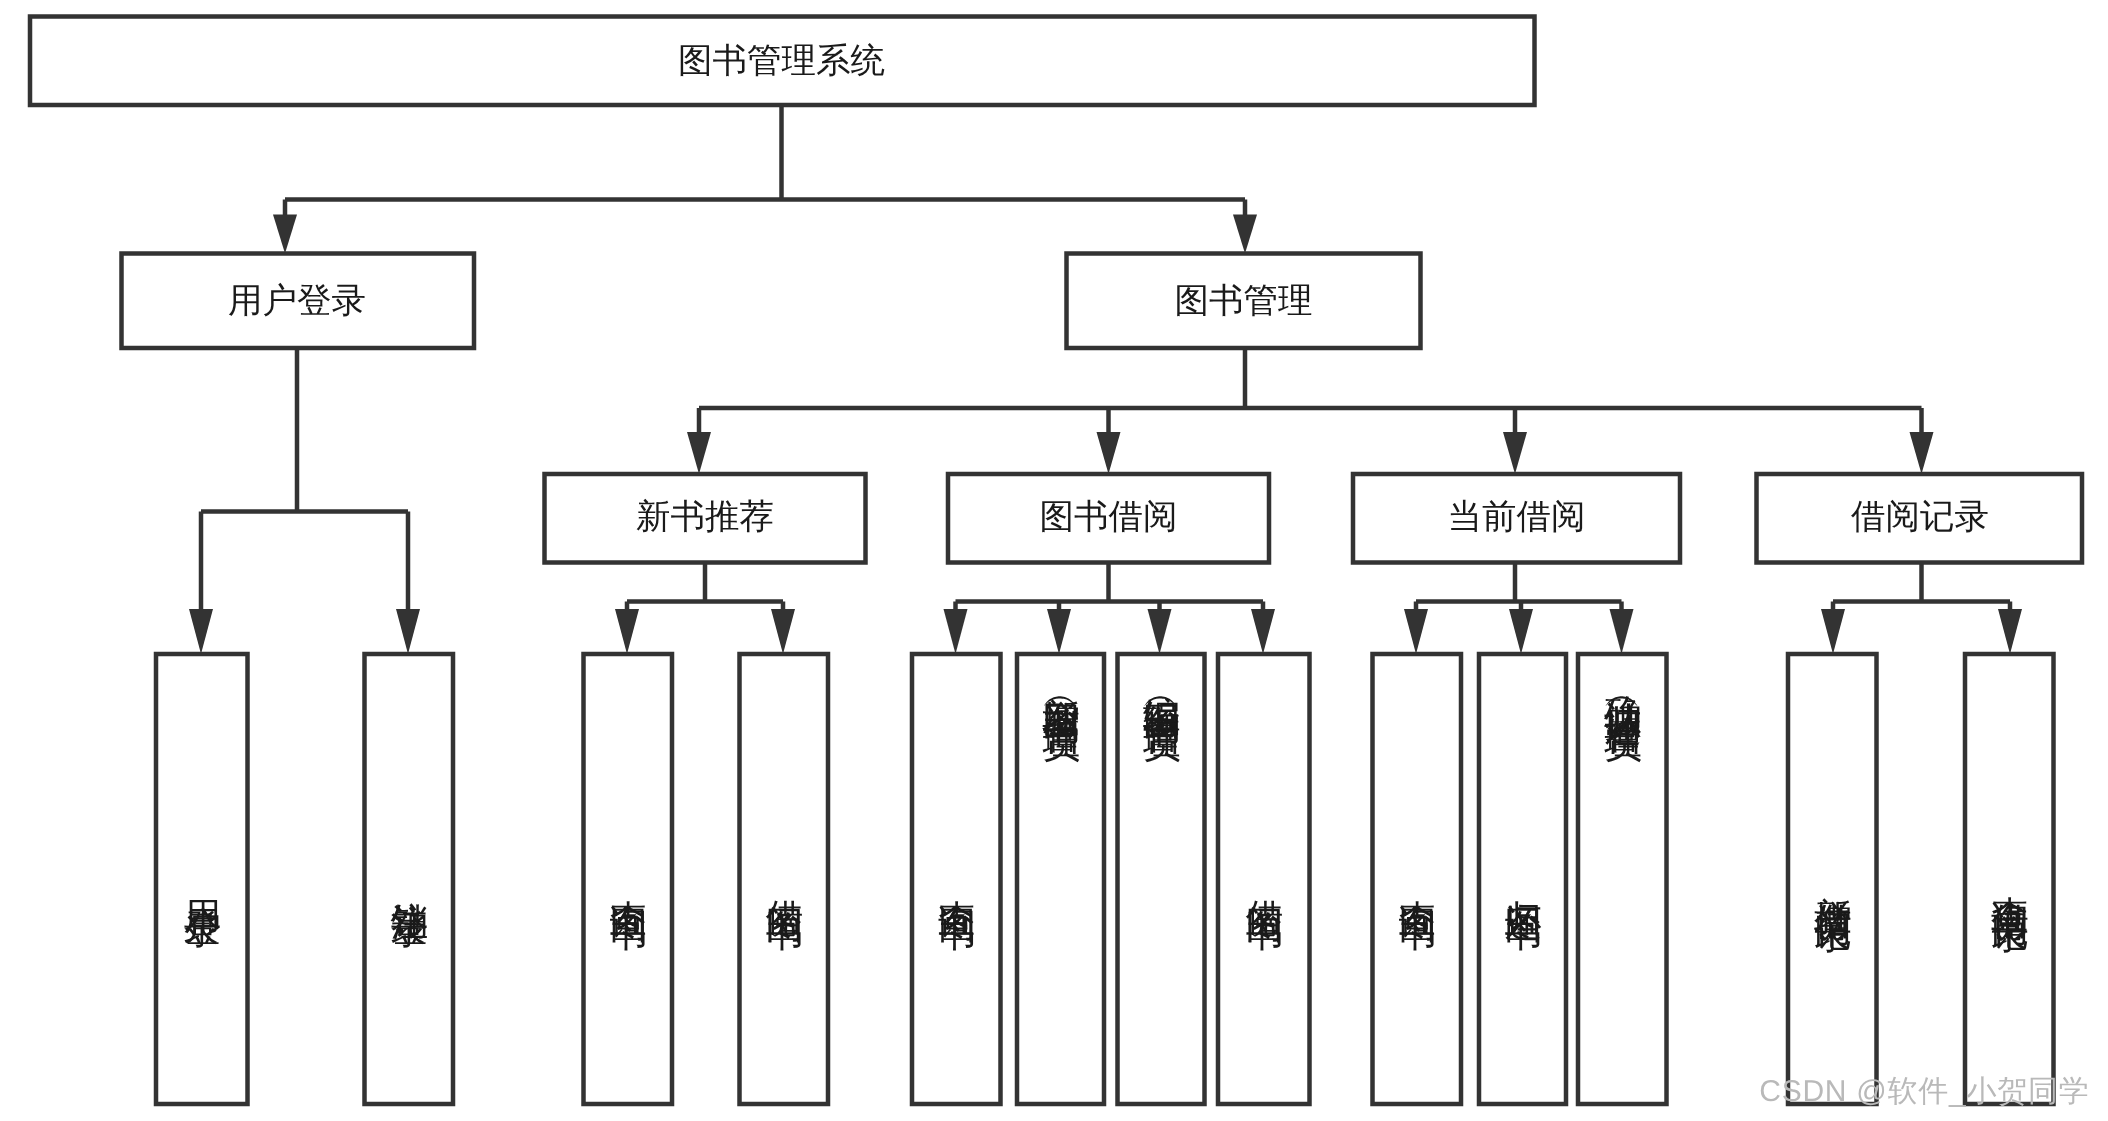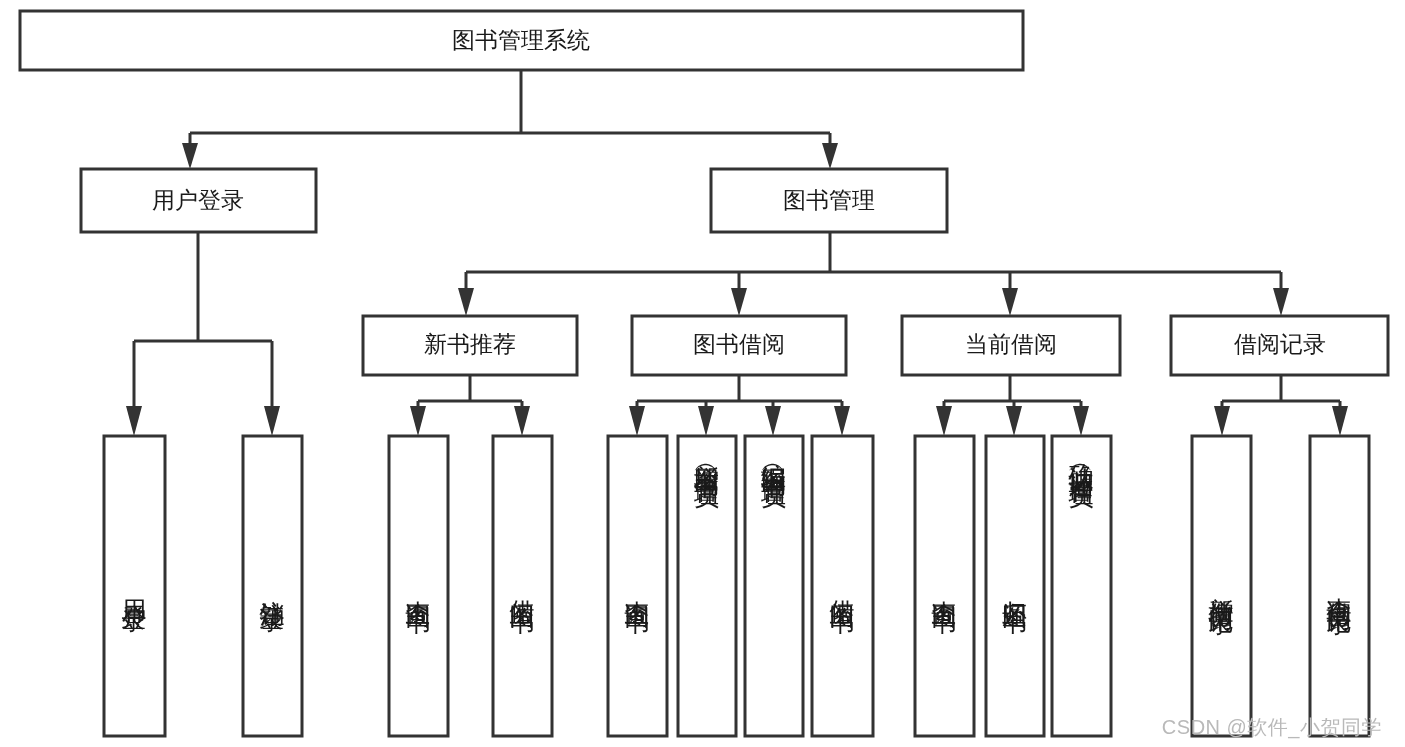--- a/index.html
+++ b/index.html
@@ -59,21 +59,21 @@
     letter-spacing: 3px;
     display: flex;
     align-items: center;
     justify-content: center;
     text-align: center;
     white-space: nowrap;
     pointer-events: none;
   }
   .watermark {
     position: absolute;
-    right: 23px;
+    right: 12px;
     bottom: 6px;
     font-family: "Liberation Sans", "DejaVu Sans", sans-serif;
     font-size: 20px;
     color: #b9b9b9;
     letter-spacing: 0.5px;
     white-space: nowrap;
   }
 </style>
 </head>
 <body>

